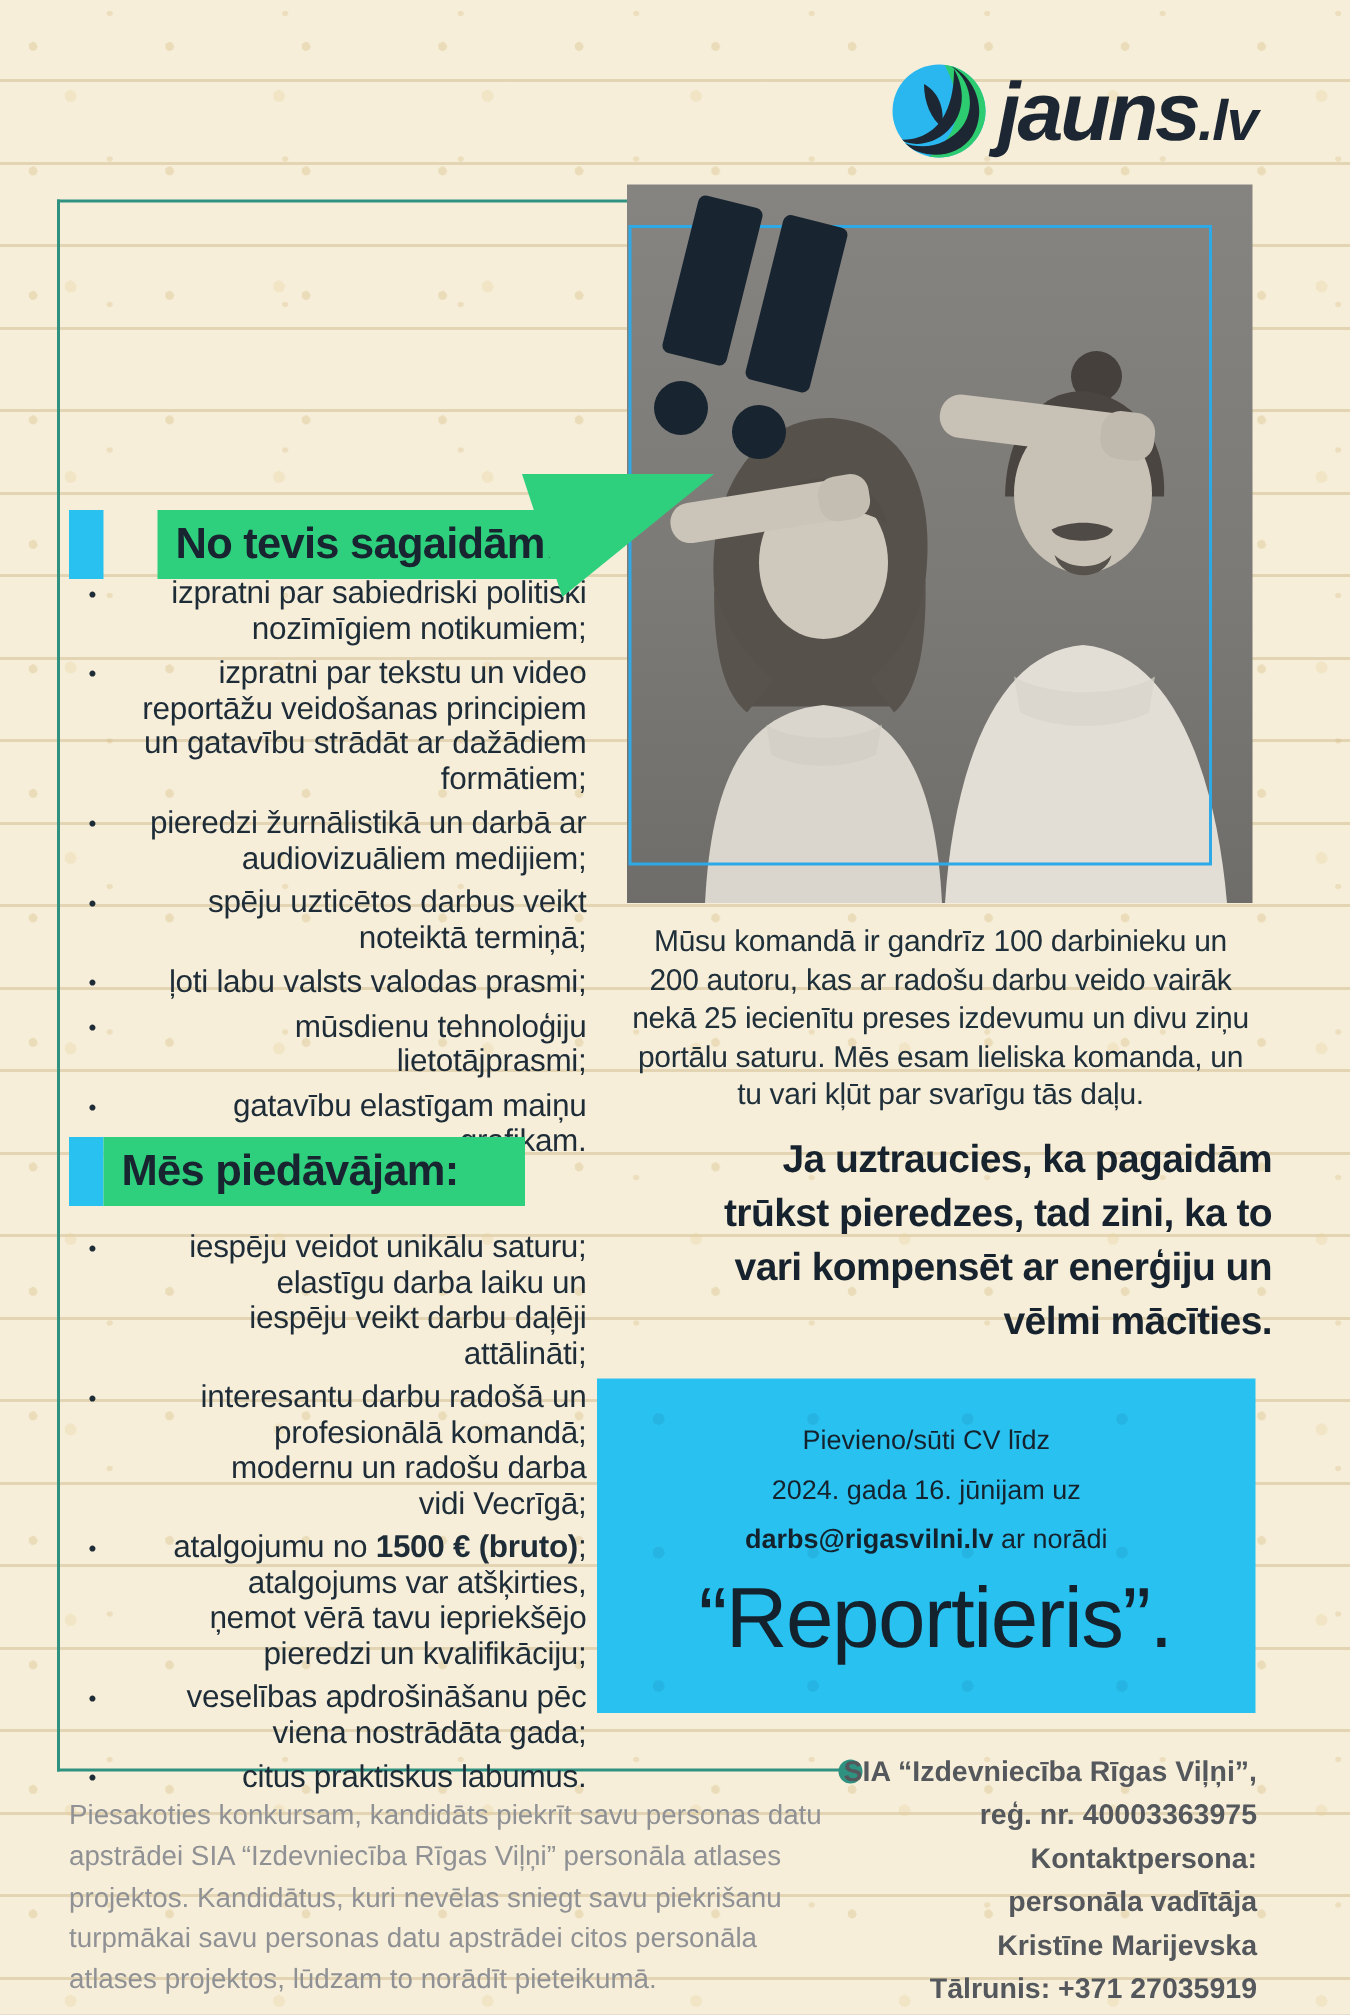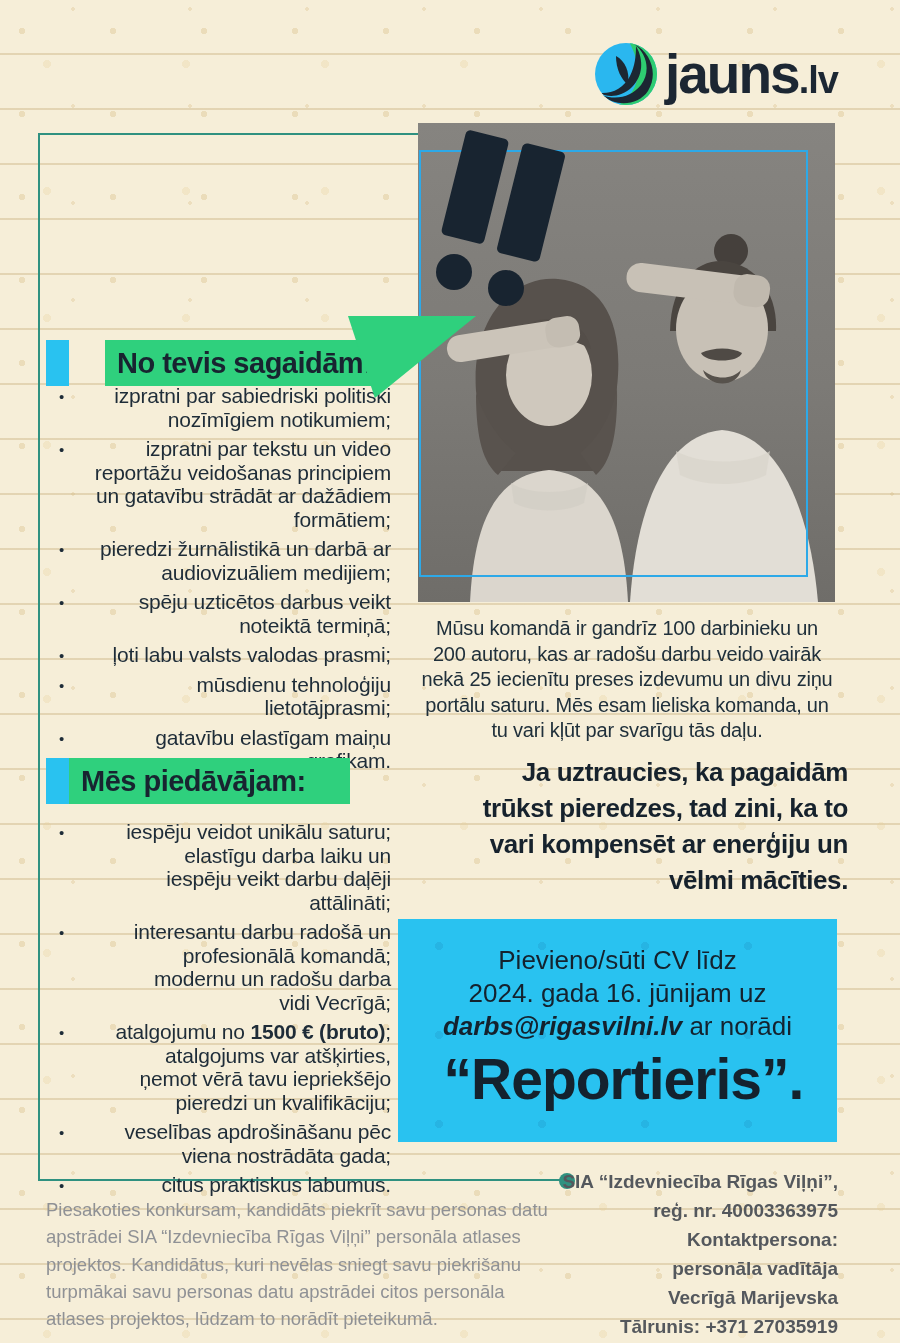--- a/index.html
+++ b/index.html
@@ -61,21 +61,21 @@
 
   
   .excl-bar { position:absolute; background:#182430; border-radius:5px; z-index:7; }
   .excl-dot { position:absolute; background:#182430; border-radius:50%; width:36px; height:36px; z-index:7; }
   .bar1 { left:453px; top:133px; width:44px; height:108px; transform:rotate(14deg); }
   .dot1 { left:436px; top:254px; }
   .bar2 { left:509px; top:146px; width:44px; height:113px; transform:rotate(14deg); }
   .dot2 { left:488px; top:270px; }
 
   
-  .logo { position:absolute; left:594px; top:42px; display:flex; z-index:8; }
+  .logo { position:absolute; left:594px; top:42px; display:flex; z-index:8;font-style:italic; }
   .logo-mark { width:64px; height:64px; }
   .logo-text { font-size:55px; font-weight:900; letter-spacing:-2px; color:#1c2733; margin-left:7px; }
   .logo-tld  { font-size:38px; font-weight:900; letter-spacing:-1px; }
 
   
   .sec-header { position:absolute; display:flex; height:46px; z-index:5; }
   .sec1 { left:46px; top:340px;gap:36px; }
   .sec2 { left:46px; top:758px; }
   .sec-cyan { width:23px; height:46px; background:#29c2f0; }
   .sec-green { width:281px; height:46px; background:#2fd07d; display:flex; align-items:center; padding-left:12px; }
@@ -103,23 +103,23 @@
     position:absolute; left:408px; top:754px; width:440px; z-index:5;
     font-size:26px; font-weight:800; letter-spacing:-0.4px; line-height:36px;
     text-align:right; color:#16222d; white-space:pre-line;
   }
   .cvbox {
     position:absolute; left:398px; top:919px; width:439px; height:223px; z-index:5;
     background:#29c2f0; text-align:center; padding-top:25px; color:#14222e;
     background-image:radial-gradient(circle 4px at 41px 27px, rgba(10,60,110,.10) 97%, transparent 100%);
     background-size:103px 89px;
   }
-  .cv-line { font-size:26px; font-weight:500; line-height:33px; }
-  .cv-line b { font-weight:800;font-style:italic; }
-  .cv-big { margin-top:3px; font-size:57px; font-weight:700; letter-spacing:-1px;margin-left:12px; }
+  .cv-line { font-size:18px; font-weight:500; line-height:33px; }
+  .cv-line b { font-weight:800; }
+  .cv-big { margin-top:3px; font-size:57px; font-weight:400; letter-spacing:-1px;margin-left:12px; }
 
   
   .contact {
     position:absolute; right:62px; top:1167px; width:360px; z-index:5;
     text-align:right; font-size:19px; font-weight:700; line-height:29px; color:#54585d;
   }
 
   
   .disclaimer {
     position:absolute; left:46px; top:1196px; width:527px; z-index:5;
@@ -256,21 +256,21 @@
     <div class="cv-line">2024. gada 16. jūnijam uz</div>
     <div class="cv-line"><b>darbs@rigasvilni.lv</b><span> ar norādi</span></div>
     <div class="cv-big">“Reportieris”.</div>
   </div>
 
   <div class="contact">
     <div>SIA “Izdevniecība Rīgas Viļņi”,</div>
     <div>reģ. nr. 40003363975</div>
     <div>Kontaktpersona:</div>
     <div>personāla vadītāja</div>
-    <div>Vecrīgā Marijevska</div>
+    <div>Kristīne Marijevska</div>
     <div>Tālrunis: +371 27035919</div>
   </div>
 
   <div class="disclaimer">Piesakoties konkursam, kandidāts piekrīt savu personas datu
 apstrādei SIA “Izdevniecība Rīgas Viļņi” personāla atlases
 projektos. Kandidātus, kuri nevēlas sniegt savu piekrišanu
 turpmākai savu personas datu apstrādei citos personāla
 atlases projektos, lūdzam to norādīt pieteikumā.</div>
 
 </div>

